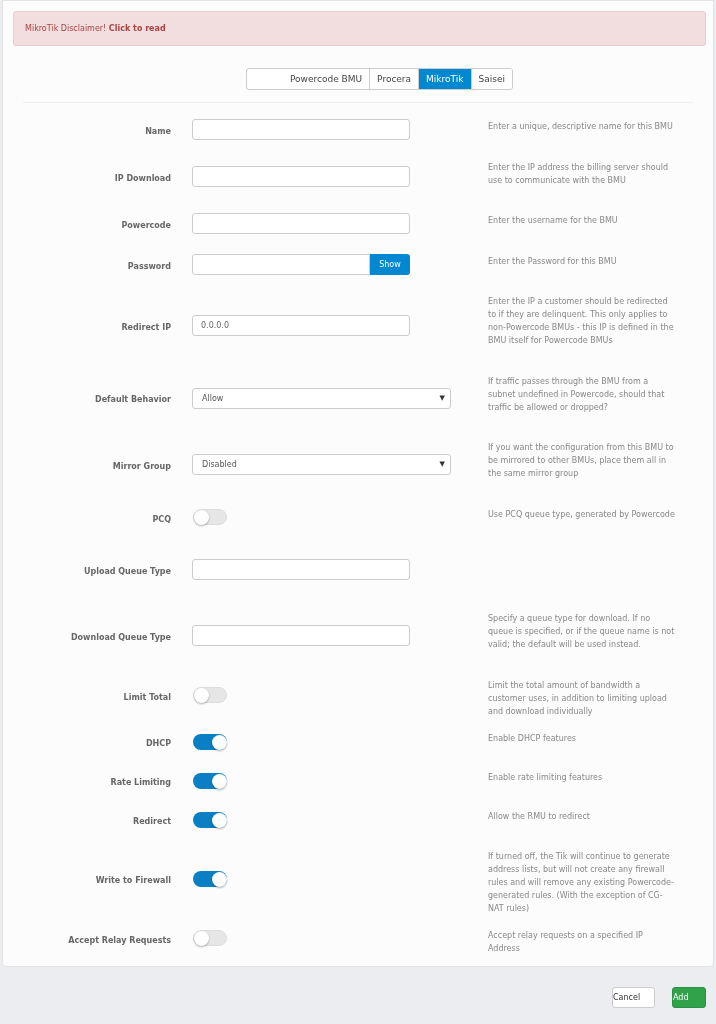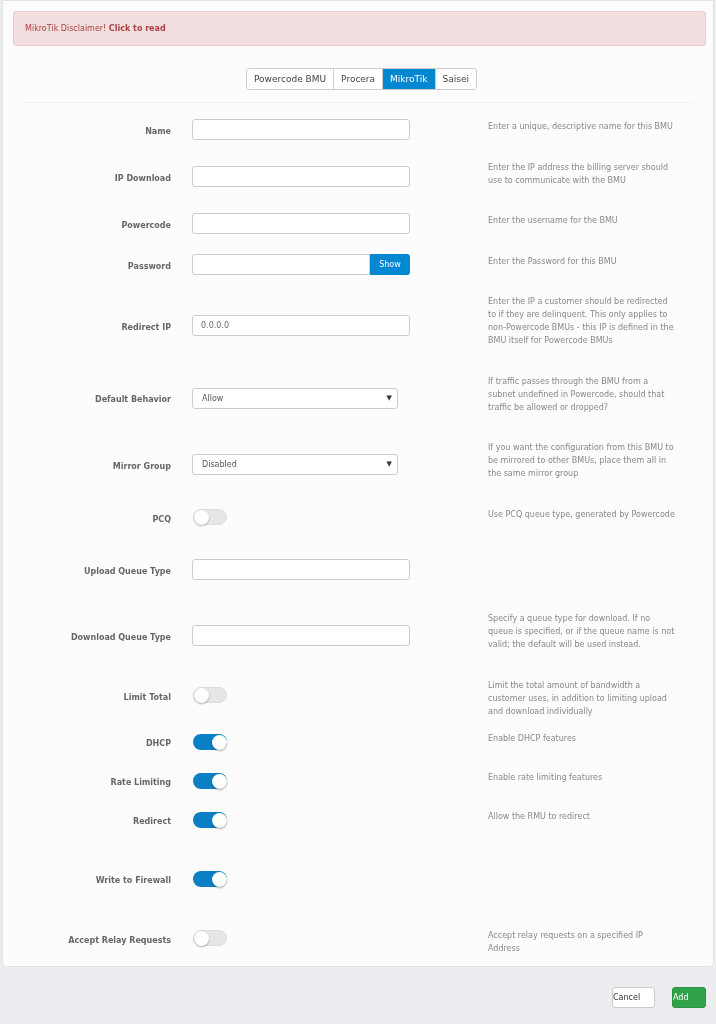--- a/index.html
+++ b/index.html
@@ -32,20 +32,21 @@
   }
   .alert b { font-weight: bold; margin-top: 36px; }
   .tabs {
     position: absolute;
     left: 243px; top: 67px; height: 22px;
     display: flex;
     border: 1px solid #ccc;
     border-radius: 3px;
     overflow: hidden;
     background: #fff;
+    padding-left: 36px;
   }
   .tab {
     height: 20px; line-height: 20px;
     padding: 0 7px;
     font-size: 9px;
     color: #444;
     border-right: 1px solid #ccc;
     background: #fff;
     cursor: pointer;
   }
@@ -70,21 +71,21 @@
   }
   .input.with-btn { width: 178px; border-radius: 3px 0 0 3px; }
   .show-btn {
     position: absolute; left: 367px; width: 40px; height: 21px;
     background: #0288d1; color: #fff;
     font-size: 8px; text-align: center; line-height: 21px;
     border-radius: 0 3px 3px 0;
     cursor: pointer;
   }
   .select {
-    position: absolute; left: 189px; width: 206px; height: 21px;
+    position: absolute; left: 189px; width: 259px; height: 21px;
     background: #fff; border: 1px solid #ccc; border-radius: 3px;
     font-size: 8px; color: #555; padding-left: 9px; line-height: 19px;
     cursor: pointer;
   }
   .select .caret {
     position: absolute; right: 5px; top: 0; font-size: 7px; color: #333;
   }
   .toggle {
     position: absolute; left: 190px; width: 34px; height: 16px;
     border-radius: 8px; cursor: pointer;
@@ -198,20 +199,21 @@
   <div class="label" style="top:816px">Redirect</div>
   <div class="toggle on" style="top:811px">
       <div class="knob"></div>
     </div>
   <div class="help" style="top:809px">Allow the RMU to redirect</div>
 
   <div class="label" style="top:875px">Write to Firewall</div>
   <div class="toggle on" style="top:870px">
       <div class="knob"></div>
     </div>
+  <div class="help" style="top:849px">If turned off, the Tik will continue to generate address lists, but will not create any firewall rules and will remove any existing Powercode-generated rules. (With the exception of CG-NAT rules)</div>
 
   <div class="label" style="top:935px">Accept Relay Requests</div>
   <div class="toggle off" style="top:929px">
       <div class="knob"></div>
     </div>
   <div class="help" style="top:928px">Accept relay requests on a specified IP Address</div>
 
 </div>
 
 <div class="btn cancel">Cancel</div>

